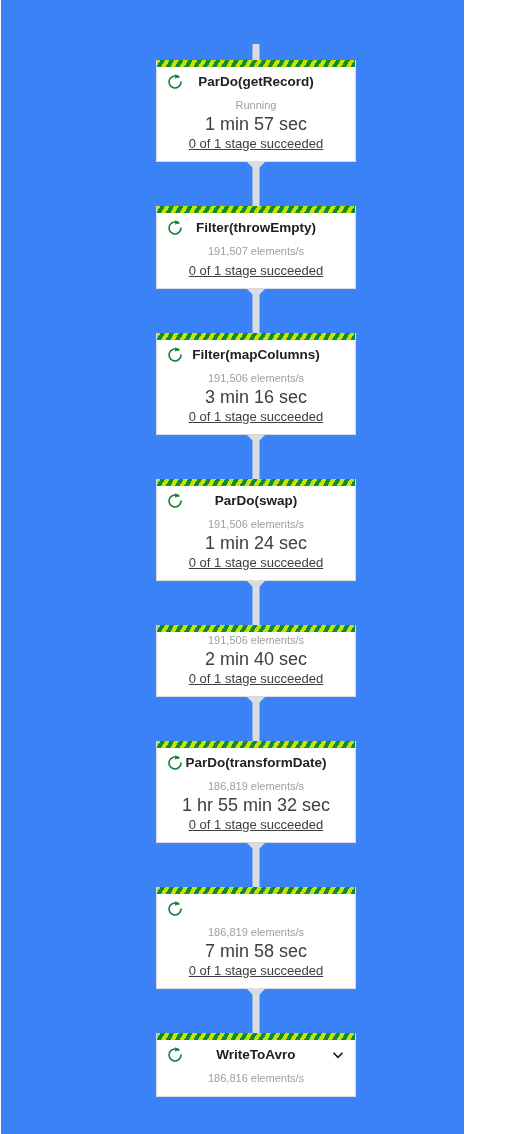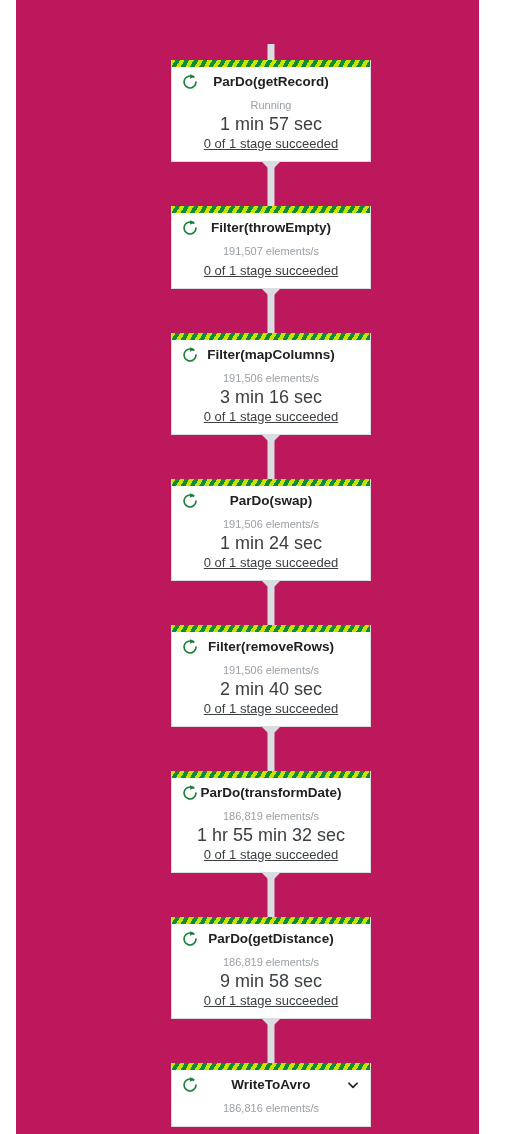--- a/index.html
+++ b/index.html
@@ -11,25 +11,25 @@
   body {
     width: 525px;
     height: 1134px;
     font-family: "Liberation Sans", sans-serif;
     position: relative;
     overflow: hidden;
   }
 
   #graph-canvas {
     position: absolute;
-    left: 16px;
+    left: 1px;
     top: 0;
     width: 463px;
     height: 1134px;
-    background: #be185d;
+    background: #3b82f6;
   }
 
   
   .node-column {
     position: absolute;
     left: 155px;
     top: 60px;
     width: 200px;
   }
 
@@ -235,29 +235,20 @@
         <div class="node-throughput">191,506 elements/s</div>
         <div class="node-duration">1 min 24 sec</div>
         <div class="node-stages">0 of 1 stage succeeded</div>
       </div>
       <div class="connector">
         <div class="conn-line"></div>
         <div class="conn-head"></div>
       </div>
       <div class="node">
         <div class="node-statusbar"></div>
-        <div class="node-header">
-          <span class="status-icon">
-            <svg width="18" height="18" viewBox="0 0 24 24" aria-hidden="true">
-              <path fill="none" stroke="#188038" stroke-width="2.2" stroke-linecap="round" d="M20 12a8 8 0 1 1-3.2-6.4"></path>
-              <path fill="#188038" d="M12.2 1.6 L18.6 4.4 L12.2 7.6 Z"></path>
-            </svg>
-          </span>
-          <div class="node-title">Filter(removeRows)</div>
-        </div>
         <div class="node-throughput">191,506 elements/s</div>
         <div class="node-duration">2 min 40 sec</div>
         <div class="node-stages">0 of 1 stage succeeded</div>
       </div>
       <div class="connector">
         <div class="conn-line"></div>
         <div class="conn-head"></div>
       </div>
       <div class="node">
         <div class="node-statusbar"></div>
@@ -280,24 +271,23 @@
       </div>
       <div class="node">
         <div class="node-statusbar"></div>
         <div class="node-header">
           <span class="status-icon">
             <svg width="18" height="18" viewBox="0 0 24 24" aria-hidden="true">
               <path fill="none" stroke="#188038" stroke-width="2.2" stroke-linecap="round" d="M20 12a8 8 0 1 1-3.2-6.4"></path>
               <path fill="#188038" d="M12.2 1.6 L18.6 4.4 L12.2 7.6 Z"></path>
             </svg>
           </span>
-          <div class="node-title">ParDo(getDistance)</div>
         </div>
         <div class="node-throughput">186,819 elements/s</div>
-        <div class="node-duration">9 min 58 sec</div>
+        <div class="node-duration">7 min 58 sec</div>
         <div class="node-stages">0 of 1 stage succeeded</div>
       </div>
       <div class="connector">
         <div class="conn-line"></div>
         <div class="conn-head"></div>
       </div>
       <div class="node">
         <div class="node-statusbar"></div>
         <div class="node-header">
           <span class="status-icon">

